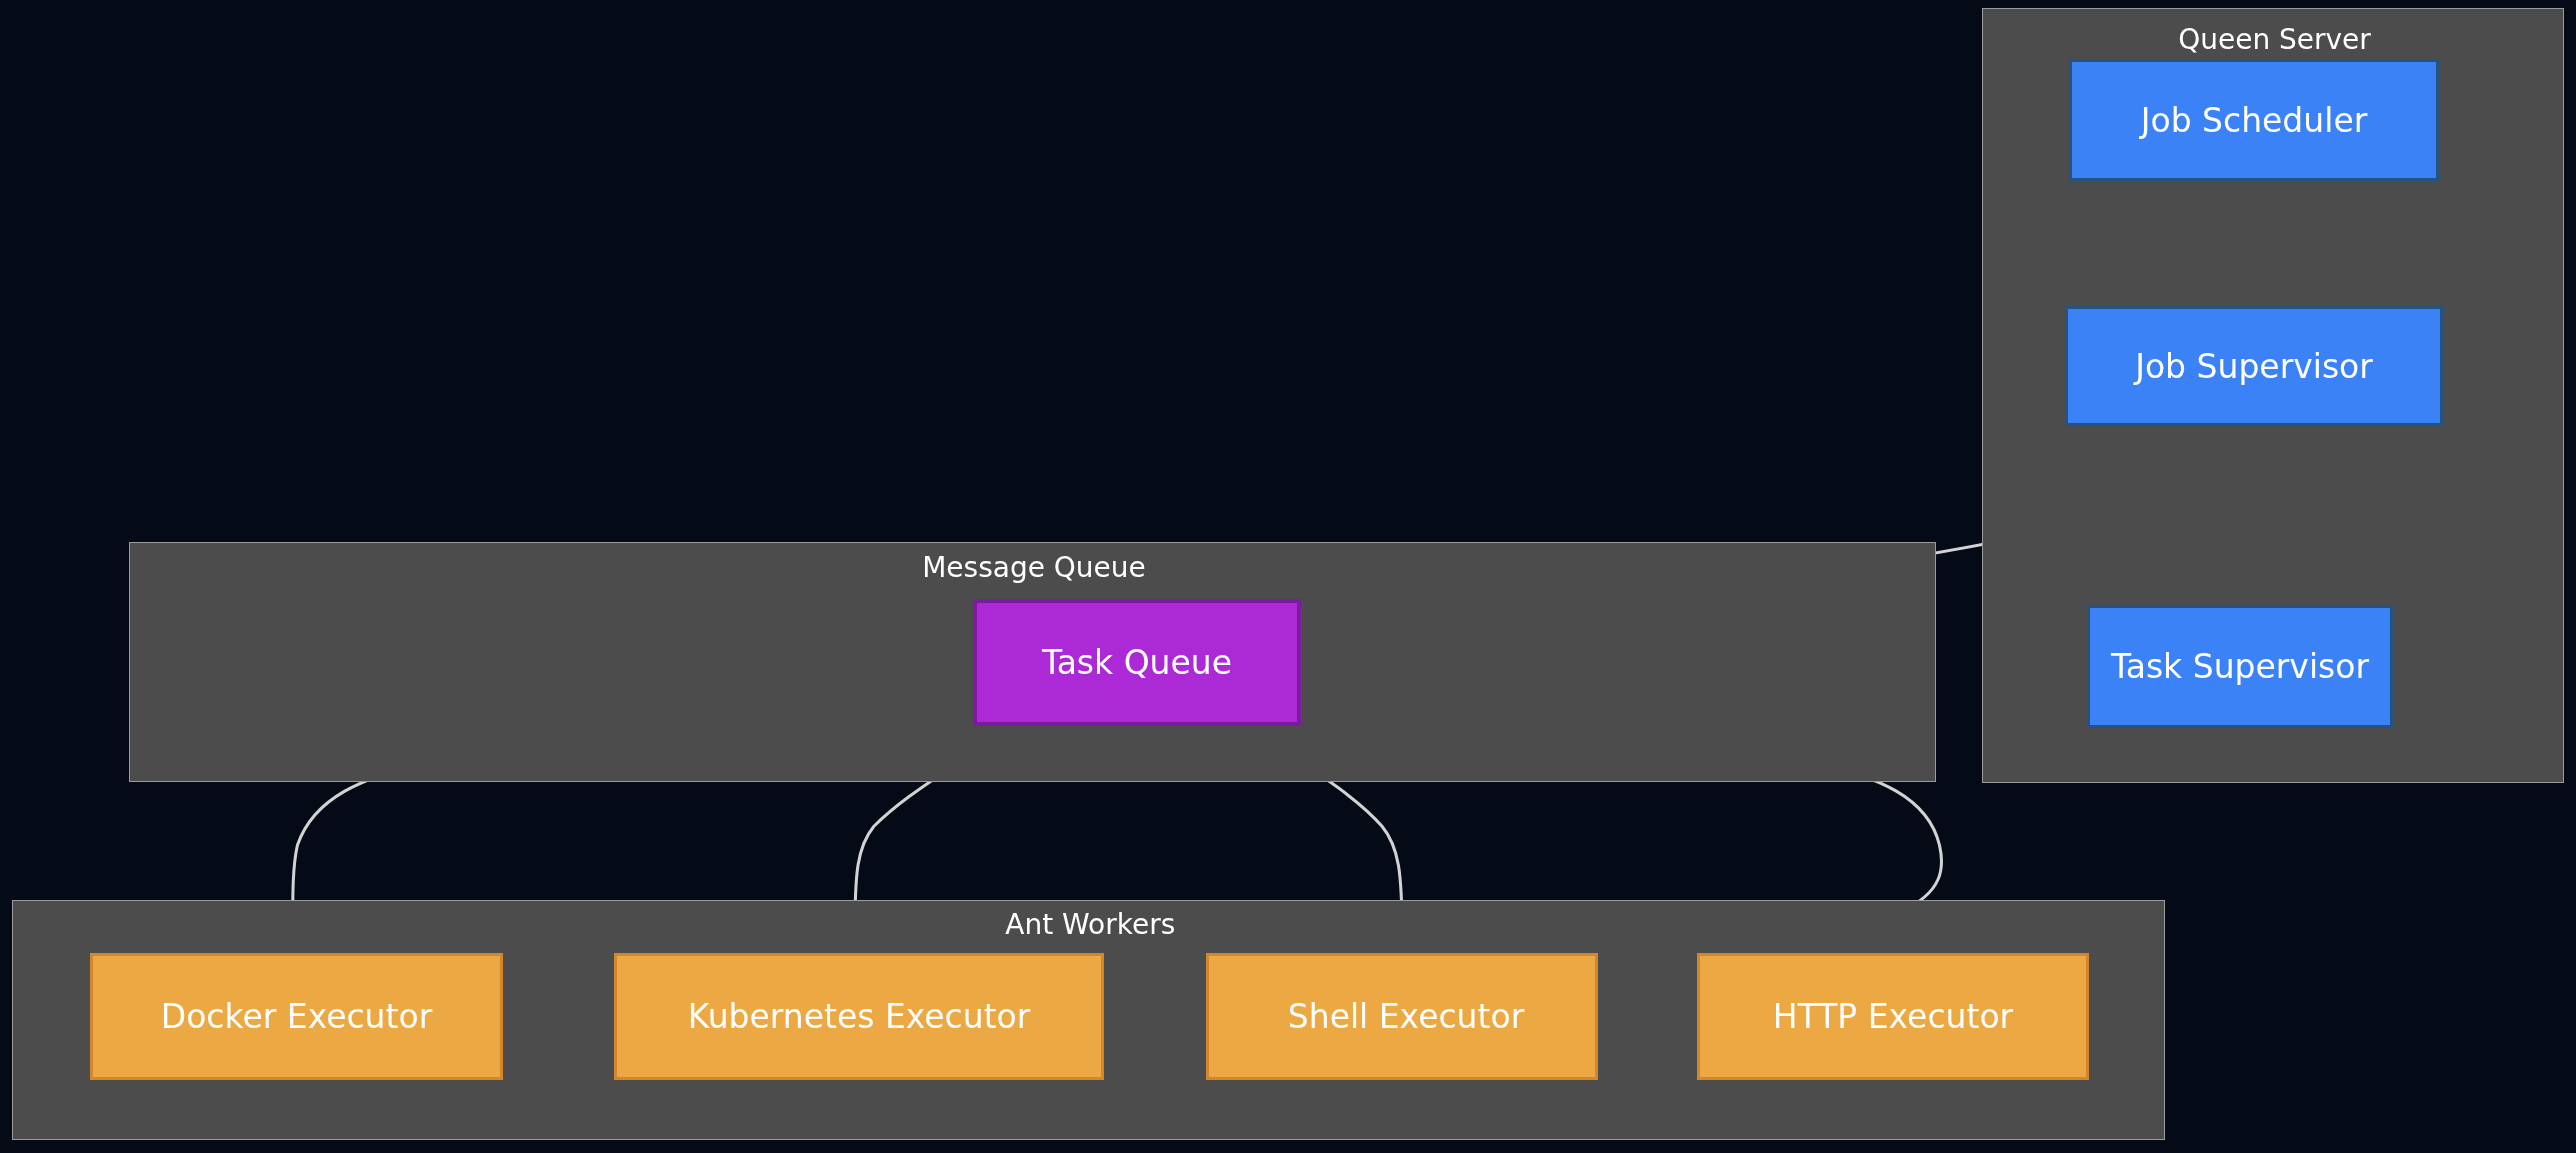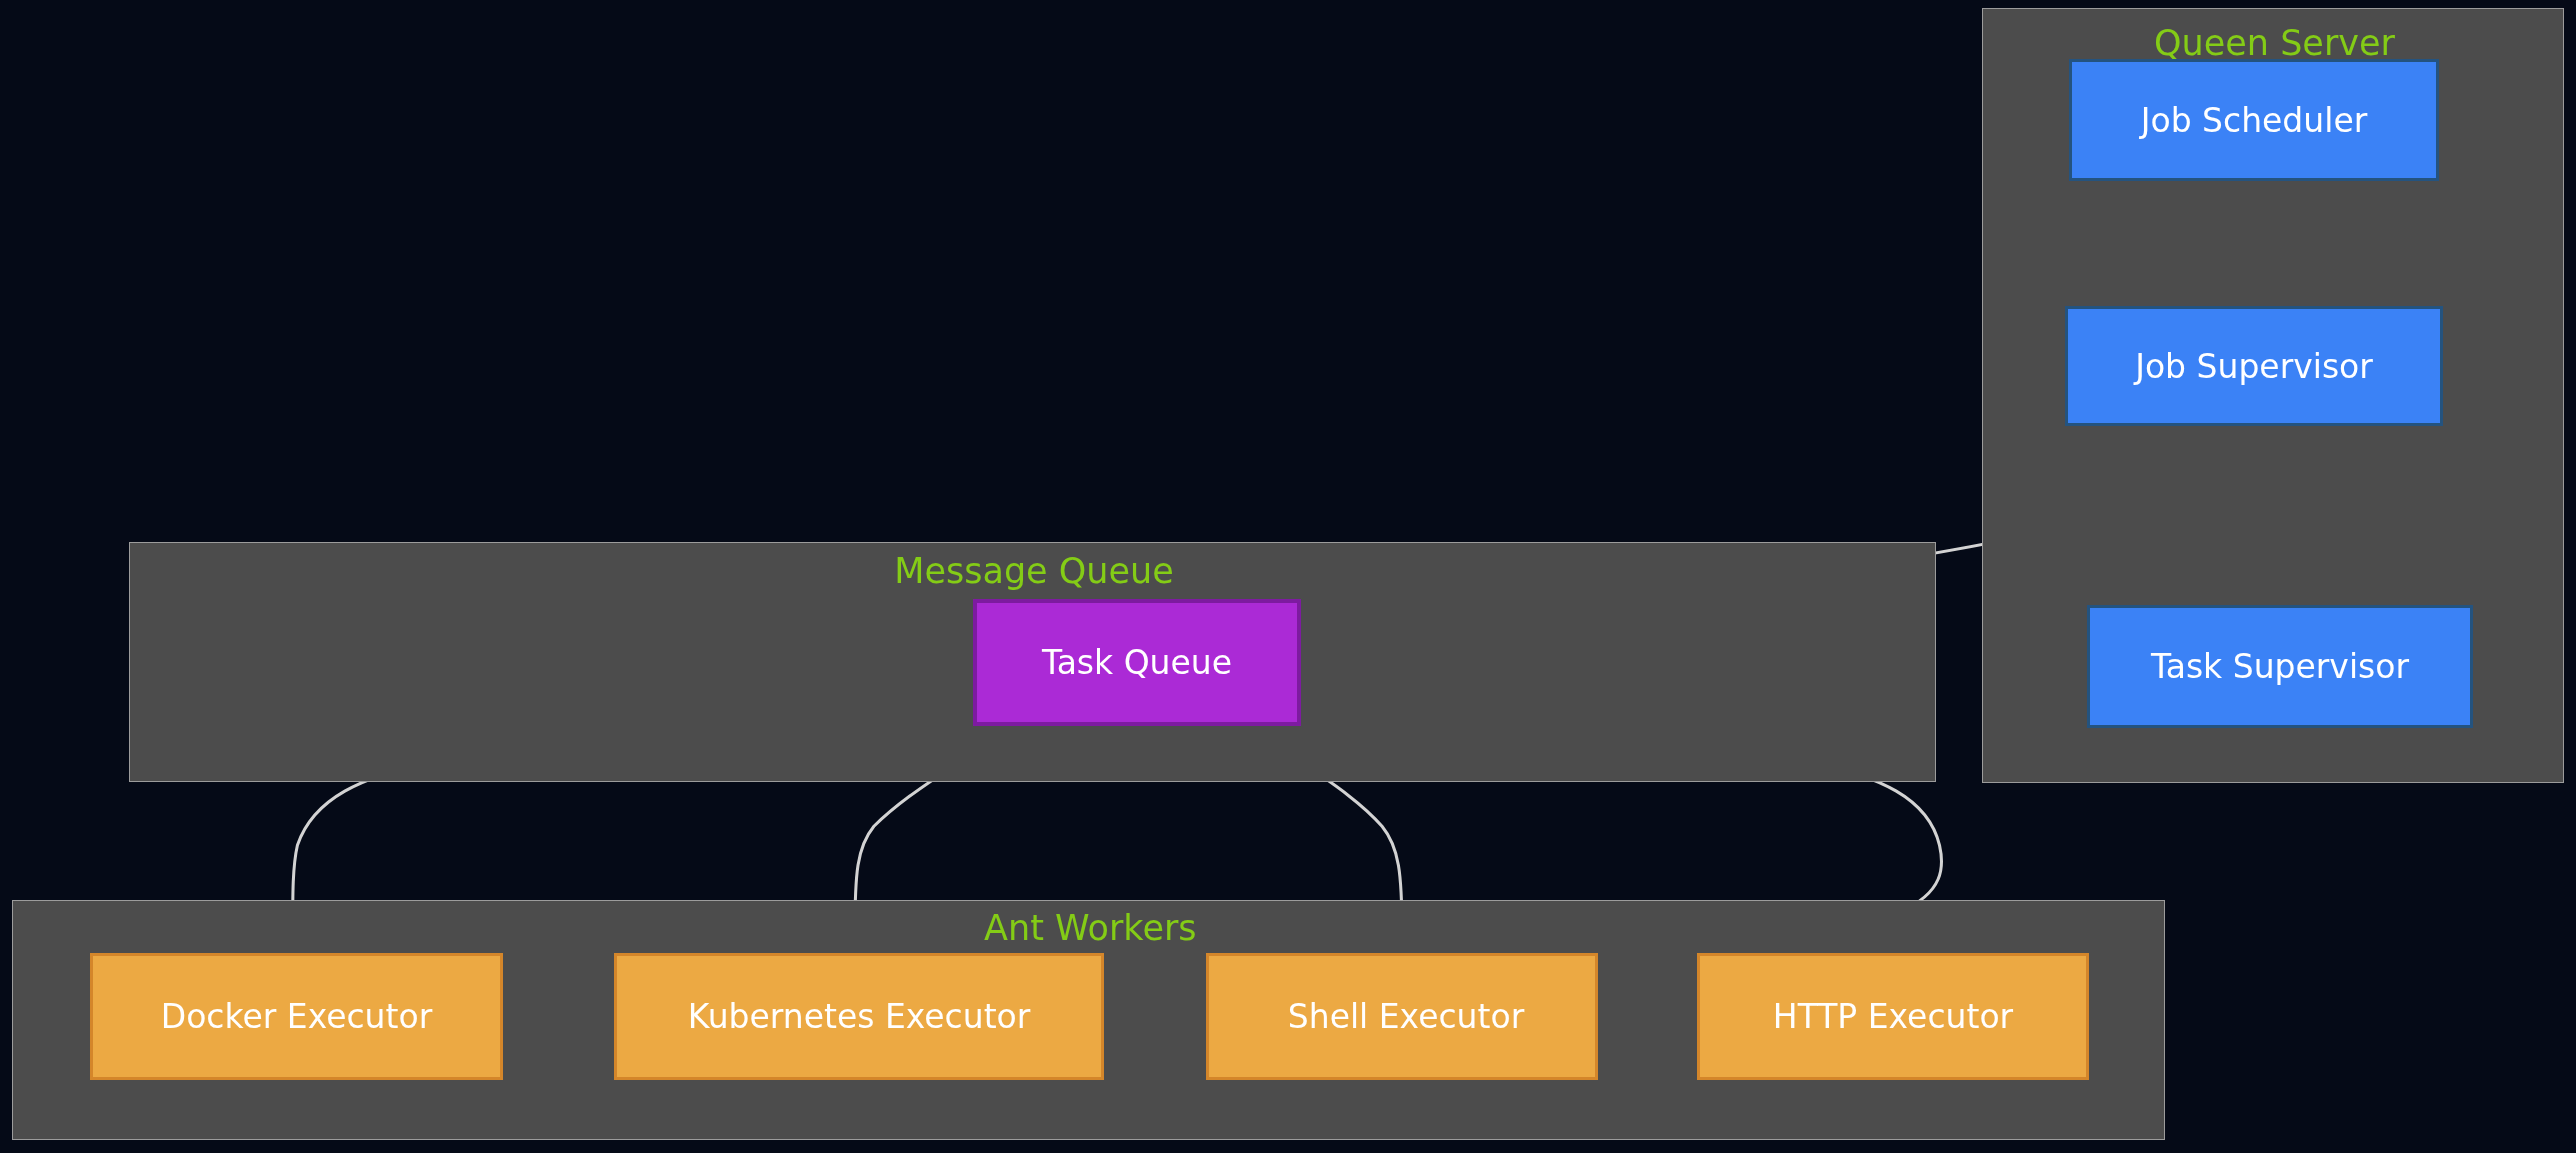--- a/index.html
+++ b/index.html
@@ -22,22 +22,22 @@
     position: absolute;
     background: #4c4c4c;
     border: 1.9px solid #9c9c9c;
     box-sizing: border-box;
   }
   .cluster-label {
     position: absolute;
     left: 3px;
     right: 0;
     text-align: center;
-    color: #84cc16;
-    font-size: 35px;
+    color: #ffffff;
+    font-size: 28px;
     line-height: 1;
     white-space: nowrap;
     font-family: "DejaVu Sans", sans-serif;
   }
 
   
   .node {
     position: absolute;
     box-sizing: border-box;
     display: flex;
@@ -148,21 +148,21 @@
   </div>
 
   <div class="node node-blue" style="left:2069px; top:59px; width:370px; height:122px;">
     <span>Job Scheduler</span>
   </div>
 
   <div class="node node-blue" style="left:2065px; top:306px; width:378px; height:120px;">
     <span>Job Supervisor</span>
   </div>
 
-  <div class="node node-blue" style="left:2087px; top:605px; width:386px; height:123px;">
+  <div class="node node-blue" style="left:2087px; top:605px; width:306px; height:123px;">
     <span>Task Supervisor</span>
   </div>
 
   <div class="node node-magenta" style="left:962px; top:599px; width:328px; height:127px;">
     <span>Task Queue</span>
   </div>
 
   <div class="node node-orange" style="left:90px; top:953px; width:413px; height:127px;">
     <span>Docker Executor</span>
   </div>

